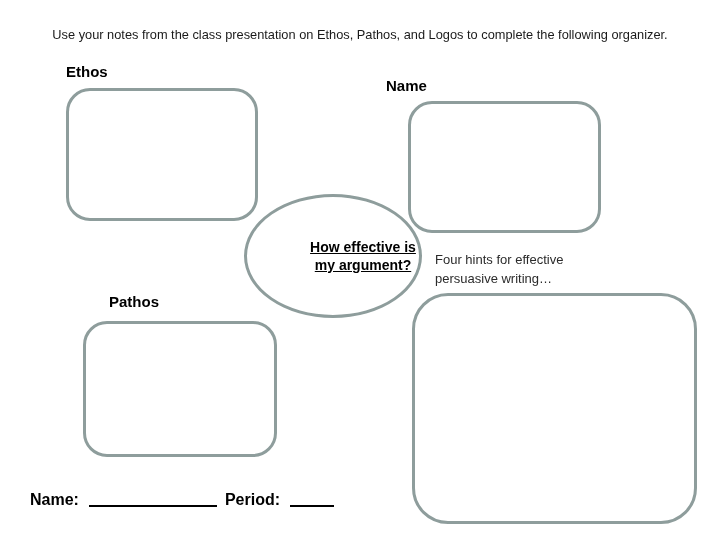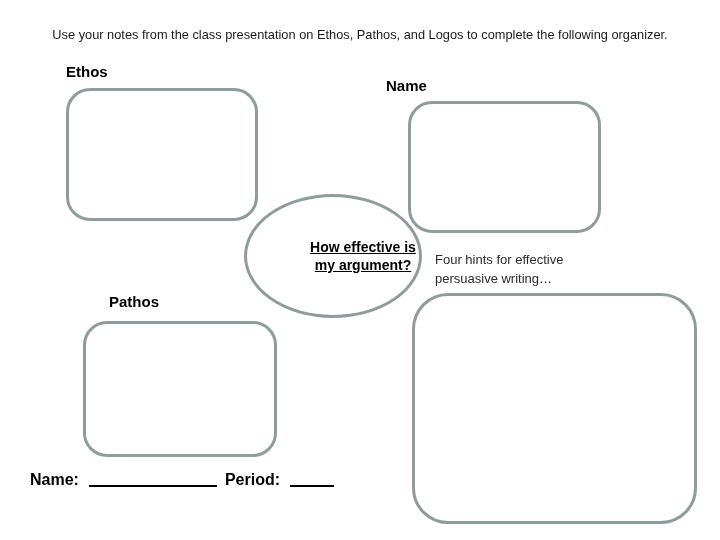--- a/index.html
+++ b/index.html
@@ -76,21 +76,21 @@
     left: 435px;
     top: 250px;
     width: 168px;
     font-size: 13px;
     line-height: 19px;
     color: #2b2b2b;
   }
   .footer {
     position: absolute;
     left: 30px;
-    top: 471px;
+    top: 491px;
     font-size: 16px;
     font-weight: bold;
     color: #000000;
     white-space: nowrap;
   }
   .blank-line {
     display: inline-block;
     border-bottom: 2px solid #000000;
     height: 14px;
     vertical-align: -2px;

